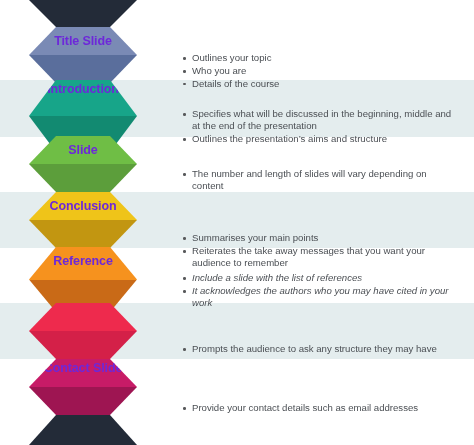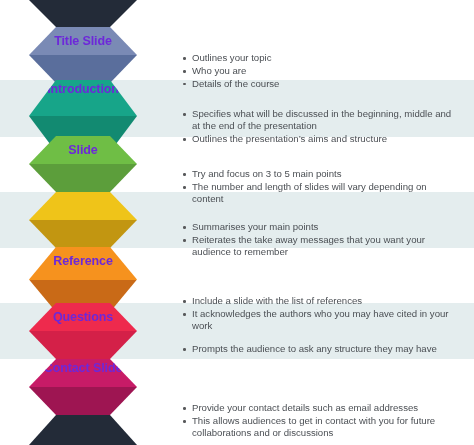--- a/index.html
+++ b/index.html
@@ -156,30 +156,30 @@
           <div class="hex-label" style="padding-top: 2px; line-height: 15px;">Introduction</div>
         </div>
         <div class="hex" style="top: 136px; height: 56px;">
           <div class="hex-top-half" style="background: rgb(111, 190, 69);"></div>
           <div class="hex-bottom-half" style="background: rgb(92, 158, 59);"></div>
           <div class="hex-label">Slide</div>
         </div>
         <div class="hex" style="top: 192px; height: 56px;">
           <div class="hex-top-half" style="background: rgb(239, 196, 25);"></div>
           <div class="hex-bottom-half" style="background: rgb(194, 150, 17);"></div>
+          <div class="hex-label">Conclusion</div>
         </div>
         <div class="hex" style="top: 247px; height: 65px;">
           <div class="hex-top-half" style="background: rgb(246, 146, 30);"></div>
           <div class="hex-bottom-half" style="background: rgb(201, 106, 23);"></div>
           <div class="hex-label">Reference</div>
         </div>
         <div class="hex" style="top: 303px; height: 56px;">
           <div class="hex-top-half" style="background: rgb(238, 42, 77);"></div>
           <div class="hex-bottom-half" style="background: rgb(212, 32, 72);"></div>
-          <div class="hex-label">Questions</div>
         </div>
         <div class="hex" style="top: 359px; height: 56px;">
           <div class="hex-top-half" style="background: rgb(199, 27, 103);"></div>
           <div class="hex-bottom-half" style="background: rgb(158, 21, 82);"></div>
           <div class="hex-label" style="padding-top: 2px; line-height: 15px;">Contact Slide</div>
         </div>
       </div>
     <div class="hex-cap hex-cap-bottom" style="background: rgb(35, 43, 56);"></div>
   </div>
 
@@ -192,42 +192,40 @@
         </ul>
       </div>
       <div class="bullets" style="top: 92px;">
         <ul>
           <li>Specifies what will be discussed in the beginning, middle and at the end of the presentation</li>
           <li>Outlines the presentation’s aims and structure</li>
         </ul>
       </div>
       <div class="bullets" style="top: 152px;">
         <ul>
-          <li>Try and focus on 3 to 5 main points</li>
           <li>The number and length of slides will vary depending on content</li>
         </ul>
       </div>
-      <div class="bullets" style="top: 205px;">
+      <div class="bullets" style="top: 216px;">
         <ul>
           <li>Summarises your main points</li>
           <li>Reiterates the take away messages that you want your audience to remember</li>
         </ul>
       </div>
-      <div class="bullets" style="top: 279px;">
+      <div class="bullets" style="top: 256px; font-style: italic;">
         <ul>
           <li>Include a slide with the list of references</li>
           <li>It acknowledges the authors who you may have cited in your work</li>
         </ul>
       </div>
       <div class="bullets" style="top: 327px;">
         <ul>
           <li>Prompts the audience to ask any structure they may have</li>
         </ul>
       </div>
       <div class="bullets" style="top: 386px;">
         <ul>
           <li>Provide your contact details such as email addresses</li>
-          <li>This allows audiences to get in contact with you for future collaborations and or discussions</li>
         </ul>
       </div>
     </div>
 
 </div>
 
 </body></html>

